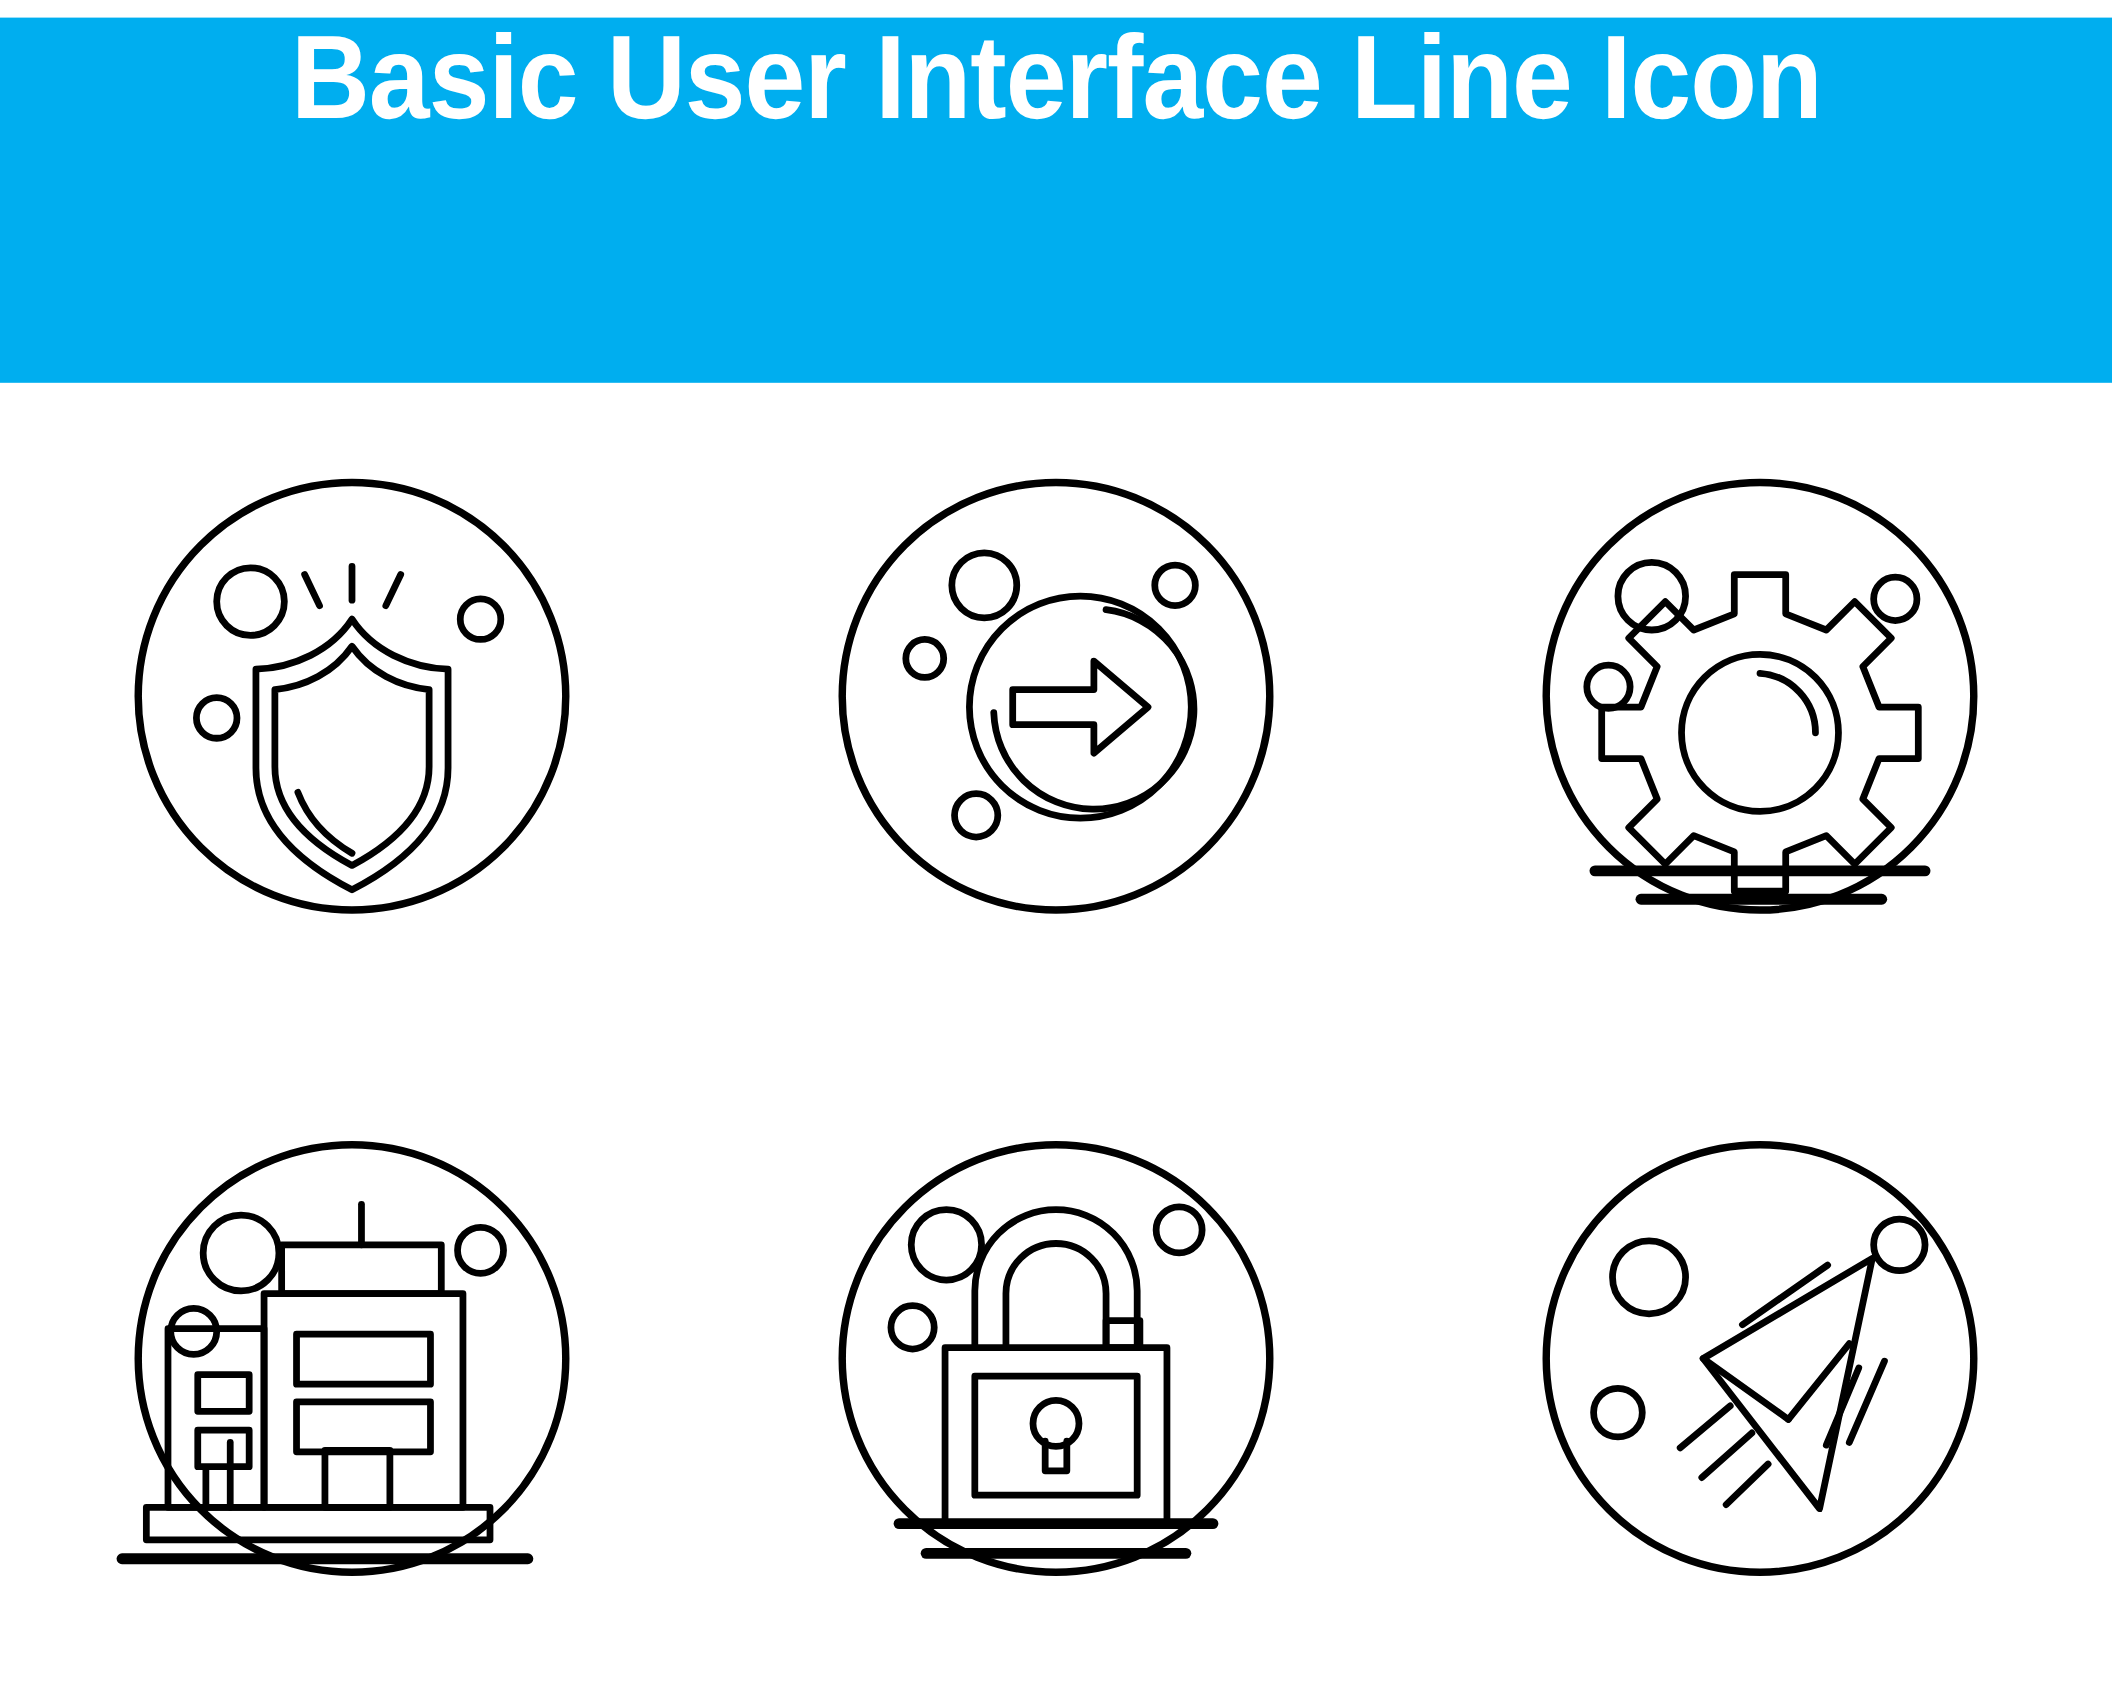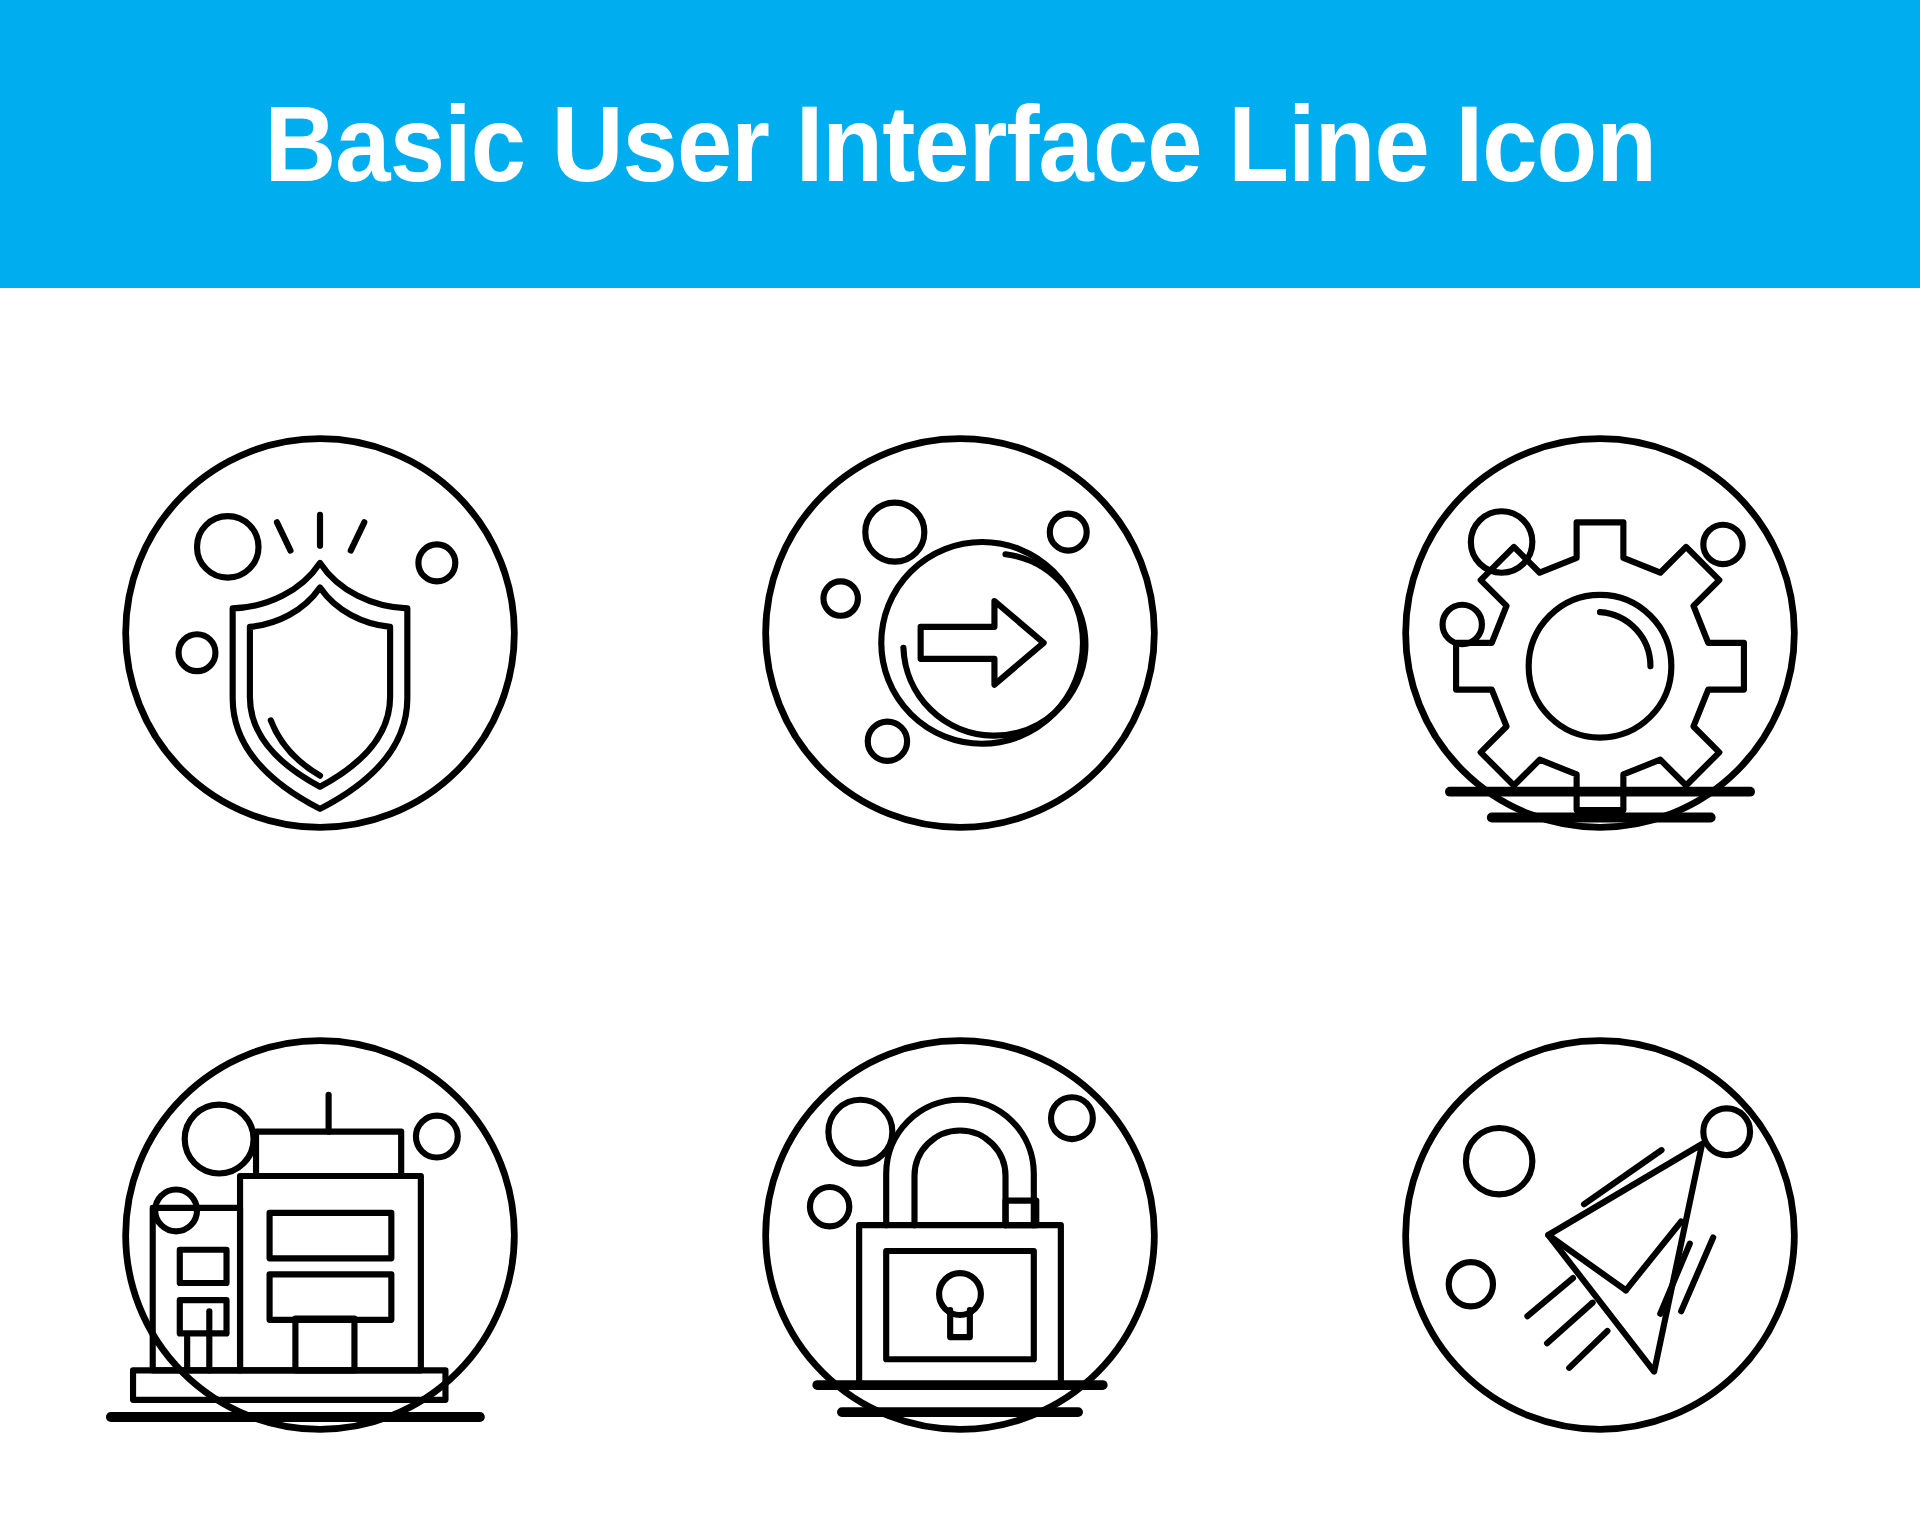--- a/index.html
+++ b/index.html
@@ -13,26 +13,25 @@
     width: 1920px;
     height: 1536px;
     background: #ffffff;
     font-family: "Liberation Sans", sans-serif;
     overflow: hidden;
   }
   
   #header-banner {
     position: absolute;
     left: 0;
-    top: 0;
+    top: 16px;
     width: 1920px;
-    height: 288px;
+    height: 332px;
     background: #00AEEF;
     display: flex;
-    align-items: center;
     justify-content: center;
   }
   #header-title {
     color: #ffffff;
     font-family: "Liberation Sans Narrow", "Liberation Sans", sans-serif;
     font-size: 108px;
     font-weight: 700;
     letter-spacing: -1px;
     line-height: 1;
     transform: scaleX(0.92);

